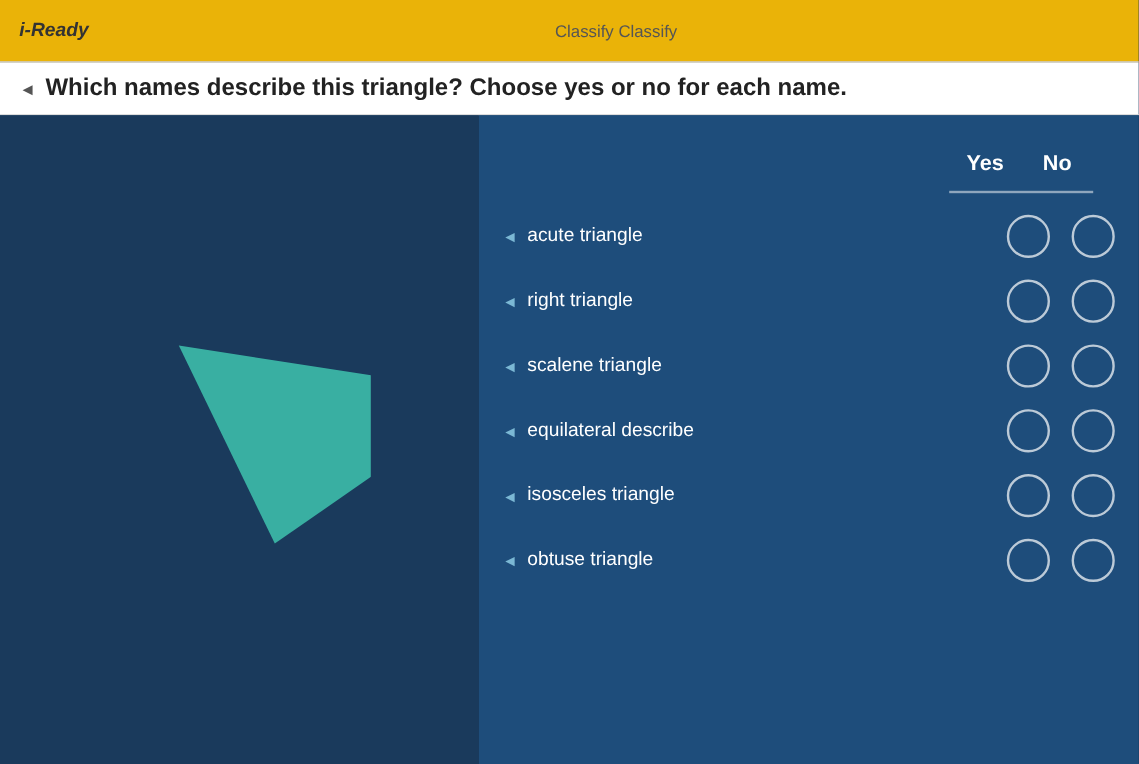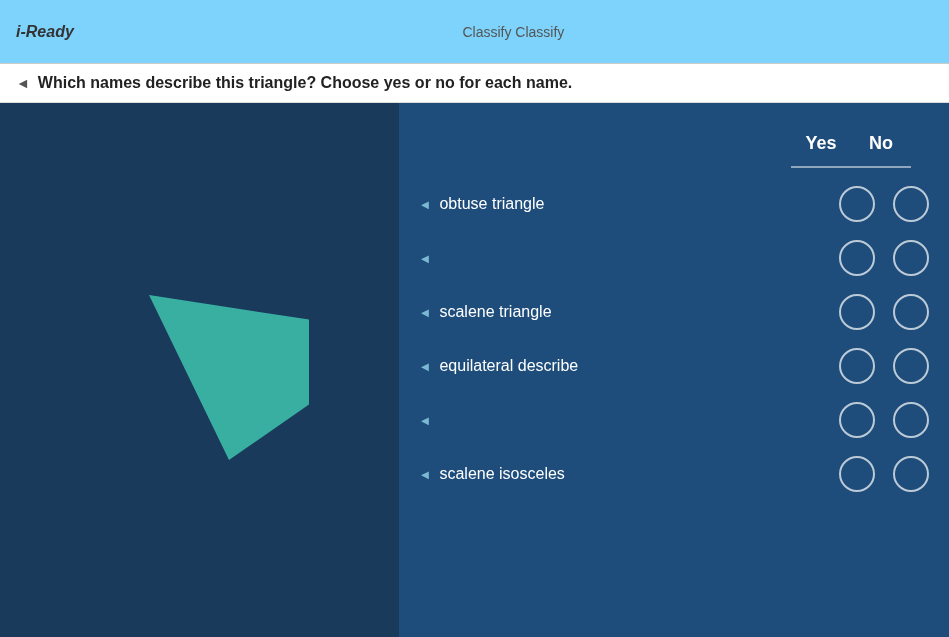--- a/index.html
+++ b/index.html
@@ -7,22 +7,22 @@
     body {
       width: 949px;
       height: 637px;
       overflow: hidden;
       font-family: Arial, sans-serif;
       background: #1a3a5c;
     }
 
     
     .header {
-      background: #7dd3fc;
-      height: 64px;
+      background: #eab308;
+      height: 52px;
       display: flex;
       align-items: center;
       padding: 0 16px;
       border-bottom: 1px solid #ccc;
     }
 
     .header-logo {
       color: #333;
       font-size: 16px;
       font-style: italic;
@@ -46,21 +46,21 @@
       gap: 8px;
       border-bottom: 1px solid #ddd;
     }
 
     .speaker-icon-sm {
       color: #555;
       font-size: 14px;
     }
 
     .question-text {
-      font-size: 16px;
+      font-size: 20px;
       font-weight: bold;
       color: #222;
     }
 
     
     .main-content {
       display: flex;
       height: calc(637px - 52px - 42px);
     }
 
@@ -195,64 +195,66 @@
     <div class="yn-header">
       <span class="yn-label">Yes</span>
       <span class="yn-label">No</span>
     </div>
     <div class="yn-divider"></div>
 
     <div class="options-list">
 
       <div class="option-row">
         <span class="option-speaker">◄</span>
+        <span class="option-label">acute triangle</span>
+        <div class="radio-group">
+          <div class="radio-btn"></div>
+          <div class="radio-btn"></div>
+        </div>
+      </div>
+
+      <div class="option-row">
+        <span class="option-speaker">◄</span>
+        <span class="option-label">right triangle</span>
+        <div class="radio-group">
+          <div class="radio-btn"></div>
+          <div class="radio-btn"></div>
+        </div>
+      </div>
+
+      <div class="option-row">
+        <span class="option-speaker">◄</span>
+        <span class="option-label">scalene triangle</span>
+        <div class="radio-group">
+          <div class="radio-btn"></div>
+          <div class="radio-btn"></div>
+        </div>
+      </div>
+
+      <div class="option-row">
+        <span class="option-speaker">◄</span>
+        <span class="option-label">equilateral describe</span>
+        <div class="radio-group">
+          <div class="radio-btn"></div>
+          <div class="radio-btn"></div>
+        </div>
+      </div>
+
+      <div class="option-row">
+        <span class="option-speaker">◄</span>
+        <span class="option-label">isosceles triangle</span>
+        <div class="radio-group">
+          <div class="radio-btn"></div>
+          <div class="radio-btn"></div>
+        </div>
+      </div>
+
+      <div class="option-row">
+        <span class="option-speaker">◄</span>
         <span class="option-label">obtuse triangle</span>
-        <div class="radio-group">
-          <div class="radio-btn"></div>
-          <div class="radio-btn"></div>
-        </div>
-      </div>
-
-      <div class="option-row">
-        <span class="option-speaker">◄</span>
-        <div class="radio-group">
-          <div class="radio-btn"></div>
-          <div class="radio-btn"></div>
-        </div>
-      </div>
-
-      <div class="option-row">
-        <span class="option-speaker">◄</span>
-        <span class="option-label">scalene triangle</span>
-        <div class="radio-group">
-          <div class="radio-btn"></div>
-          <div class="radio-btn"></div>
-        </div>
-      </div>
-
-      <div class="option-row">
-        <span class="option-speaker">◄</span>
-        <span class="option-label">equilateral describe</span>
-        <div class="radio-group">
-          <div class="radio-btn"></div>
-          <div class="radio-btn"></div>
-        </div>
-      </div>
-
-      <div class="option-row">
-        <span class="option-speaker">◄</span>
-        <div class="radio-group">
-          <div class="radio-btn"></div>
-          <div class="radio-btn"></div>
-        </div>
-      </div>
-
-      <div class="option-row">
-        <span class="option-speaker">◄</span>
-        <span class="option-label">scalene isosceles</span>
         <div class="radio-group">
           <div class="radio-btn"></div>
           <div class="radio-btn"></div>
         </div>
       </div>
 
     </div>
   </div>
 
 </div>

